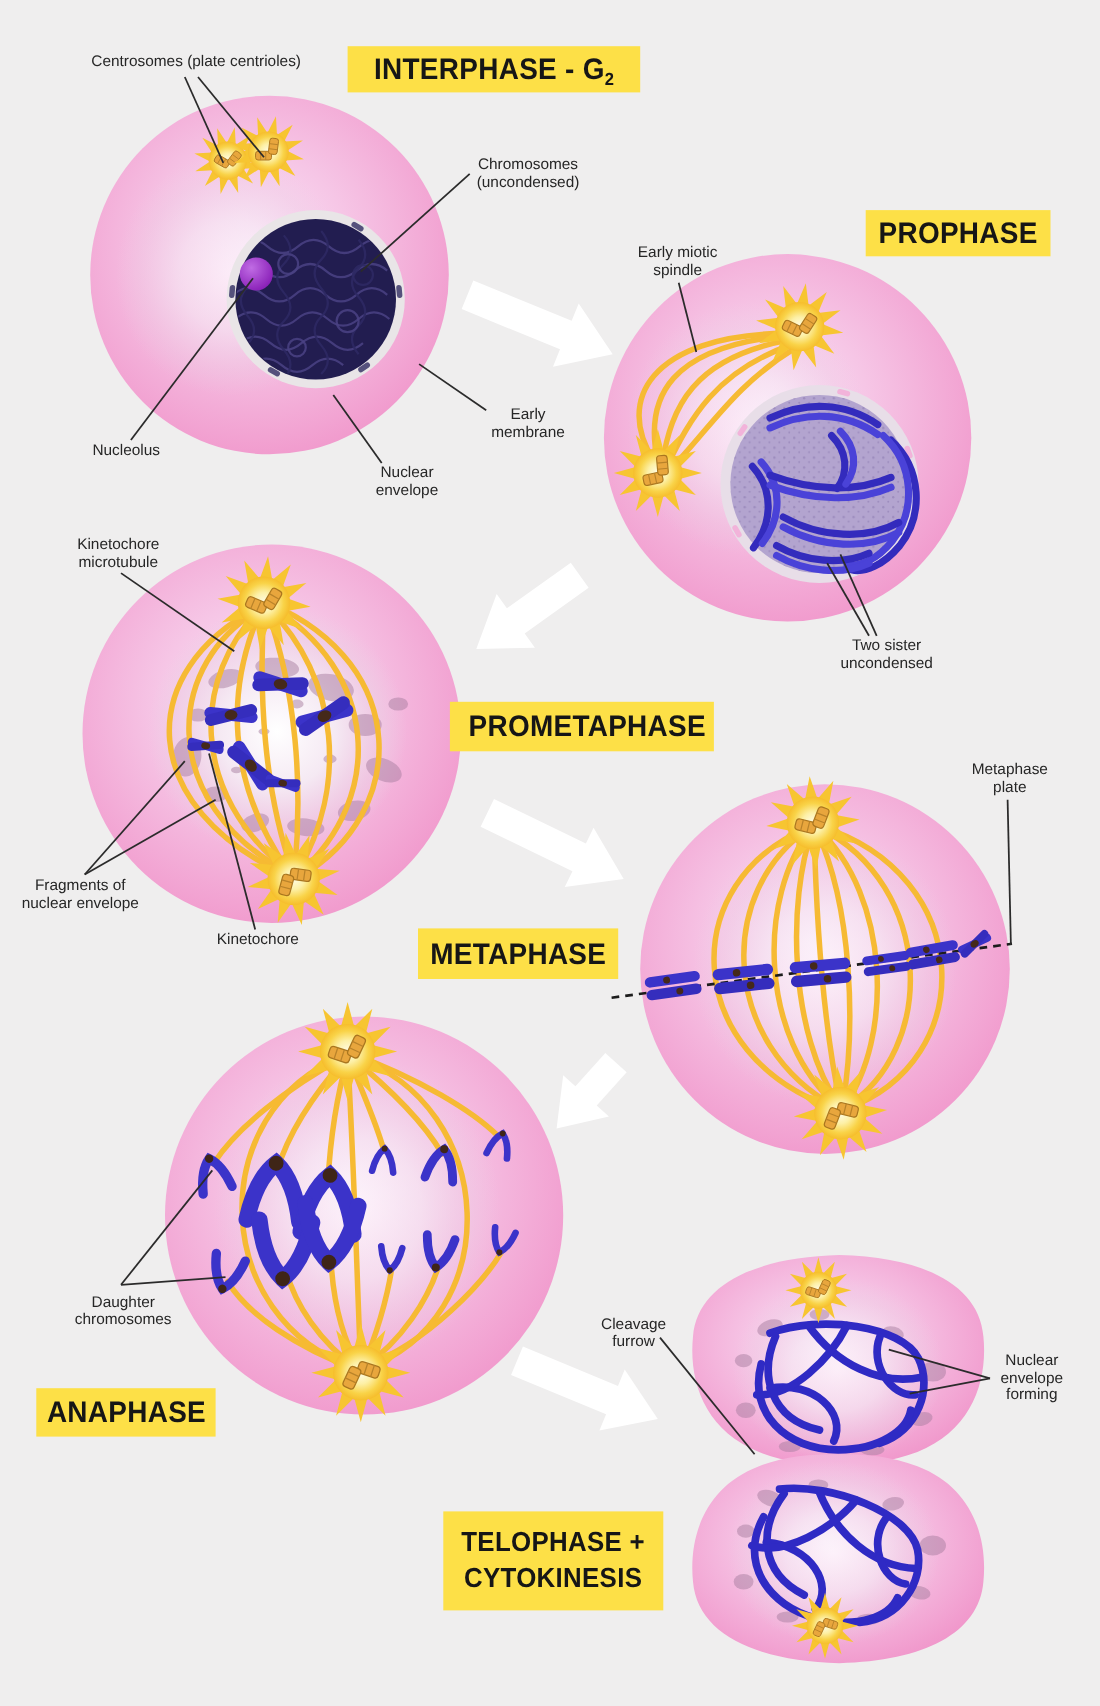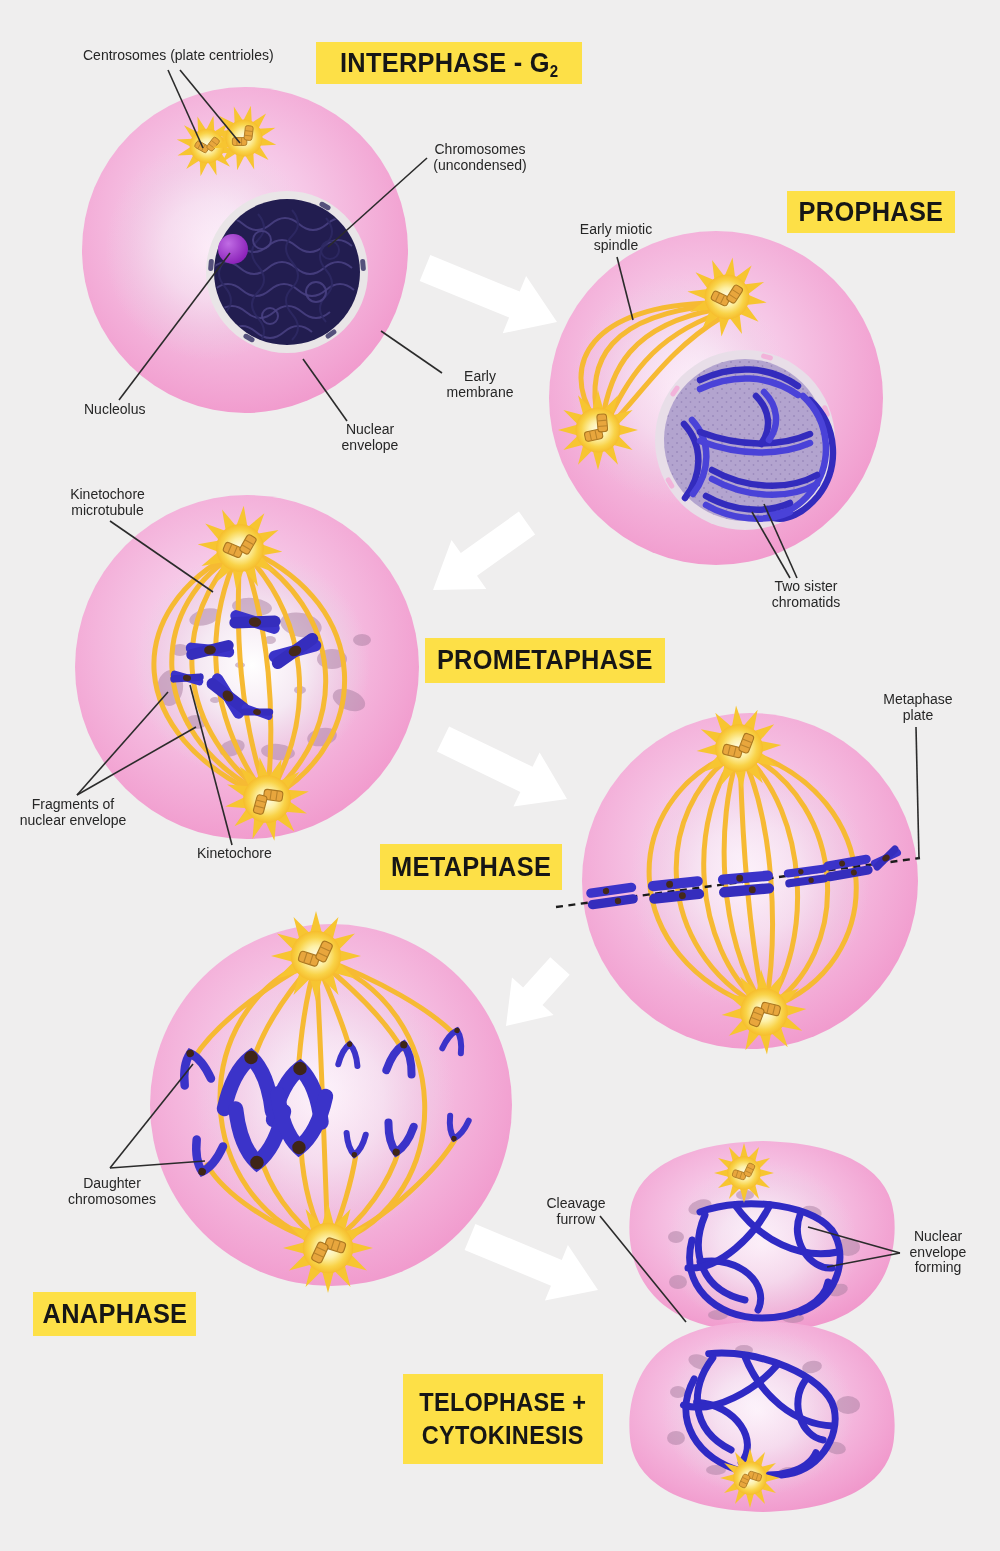--- a/index.html
+++ b/index.html
@@ -351,46 +351,46 @@
     <path class="ldr" d="M 900 1253 L 827 1267"></path>
   </g>
 </svg>
 
 <div class="title" style="left:316px;top:42px;width:266px;height:42px;">
   <span class="ttx"><span>INTERPHASE - G</span><span class="sub">2</span></span>
 </div>
 <div class="title" style="left:787px;top:191px;width:168px;height:42px;">
   <span class="ttx">PROPHASE</span>
 </div>
-<div class="title" style="left:425px;top:638px;width:240px;height:45px;">
+<div class="title" style="left:409px;top:638px;width:240px;height:45px;justify-content:flex-end;">
   <span class="ttx">PROMETAPHASE</span>
 </div>
 <div class="title" style="left:380px;top:844px;width:182px;height:46px;">
   <span class="ttx">METAPHASE</span>
 </div>
-<div class="title" style="left:33px;top:1292px;width:163px;height:44px;">
+<div class="title" style="left:33px;top:1262px;width:163px;height:44px;">
   <span class="ttx">ANAPHASE</span>
 </div>
 <div class="title two-line" style="left:403px;top:1338px;width:200px;height:90px;margin-top:36px;">
   <span class="ttx">TELOPHASE +
 CYTOKINESIS</span>
 </div>
 
 <div class="lbl nowrap" style="left:83px;top:48px;">Centrosomes (plate centrioles)</div>
 <div class="lbl" style="left:428px;top:142px;width:104px;">Chromosomes
 (uncondensed)</div>
 <div class="lbl" style="left:440px;top:369px;width:80px;">Early
 membrane</div>
 <div class="lbl" style="left:330px;top:422px;width:80px;">Nuclear
 envelope</div>
 <div class="lbl nowrap" style="left:84px;top:402px;">Nucleolus</div>
 <div class="lbl" style="left:574px;top:222px;width:84px;">Early miotic
 spindle</div>
 <div class="lbl" style="left:764px;top:579px;width:84px;">Two sister
-chromatids</div>
+uncondensed</div>
 <div class="lbl" style="left:60px;top:487px;width:95px;">Kinetochore
 microtubule</div>
 <div class="lbl" style="left:12px;top:797px;width:122px;">Fragments of
 nuclear envelope</div>
 <div class="lbl nowrap" style="left:197px;top:846px;">Kinetochore</div>
 <div class="lbl" style="left:877px;top:692px;width:82px;">Metaphase
 plate</div>
 <div class="lbl" style="left:60px;top:1176px;width:104px;">Daughter
 chromosomes</div>
 <div class="lbl" style="left:534px;top:1196px;width:84px;">Cleavage

